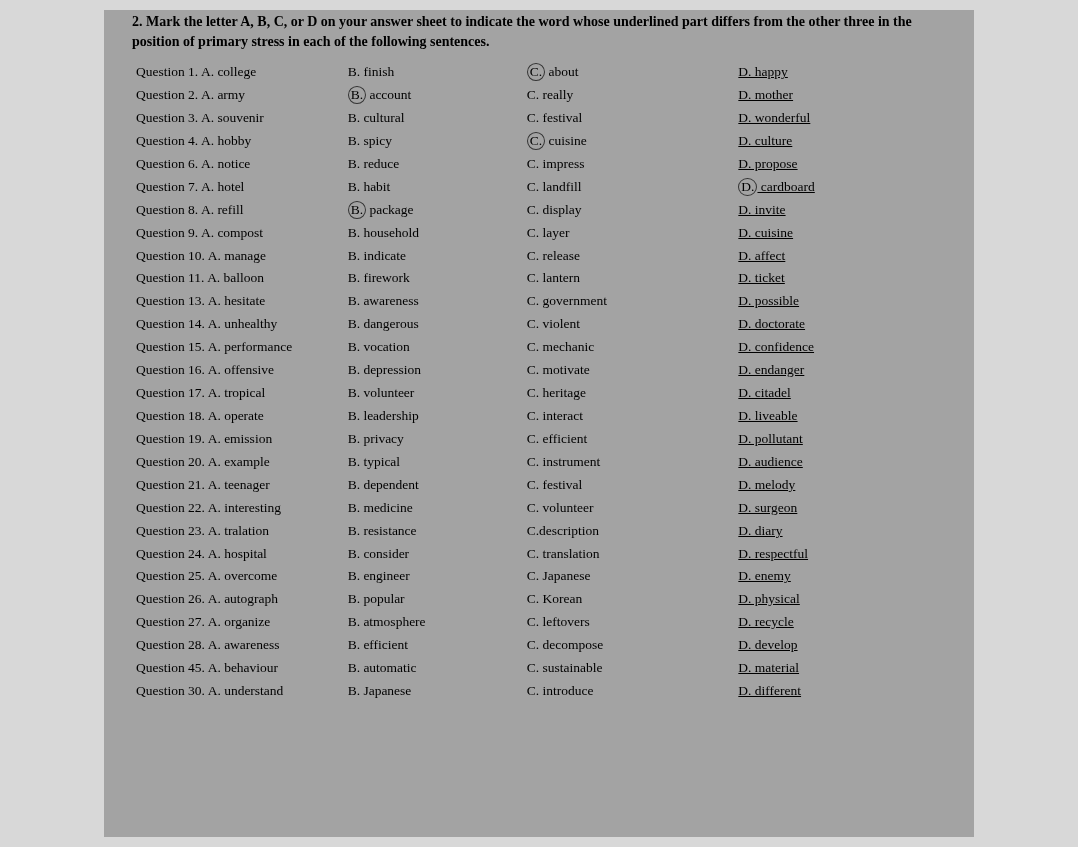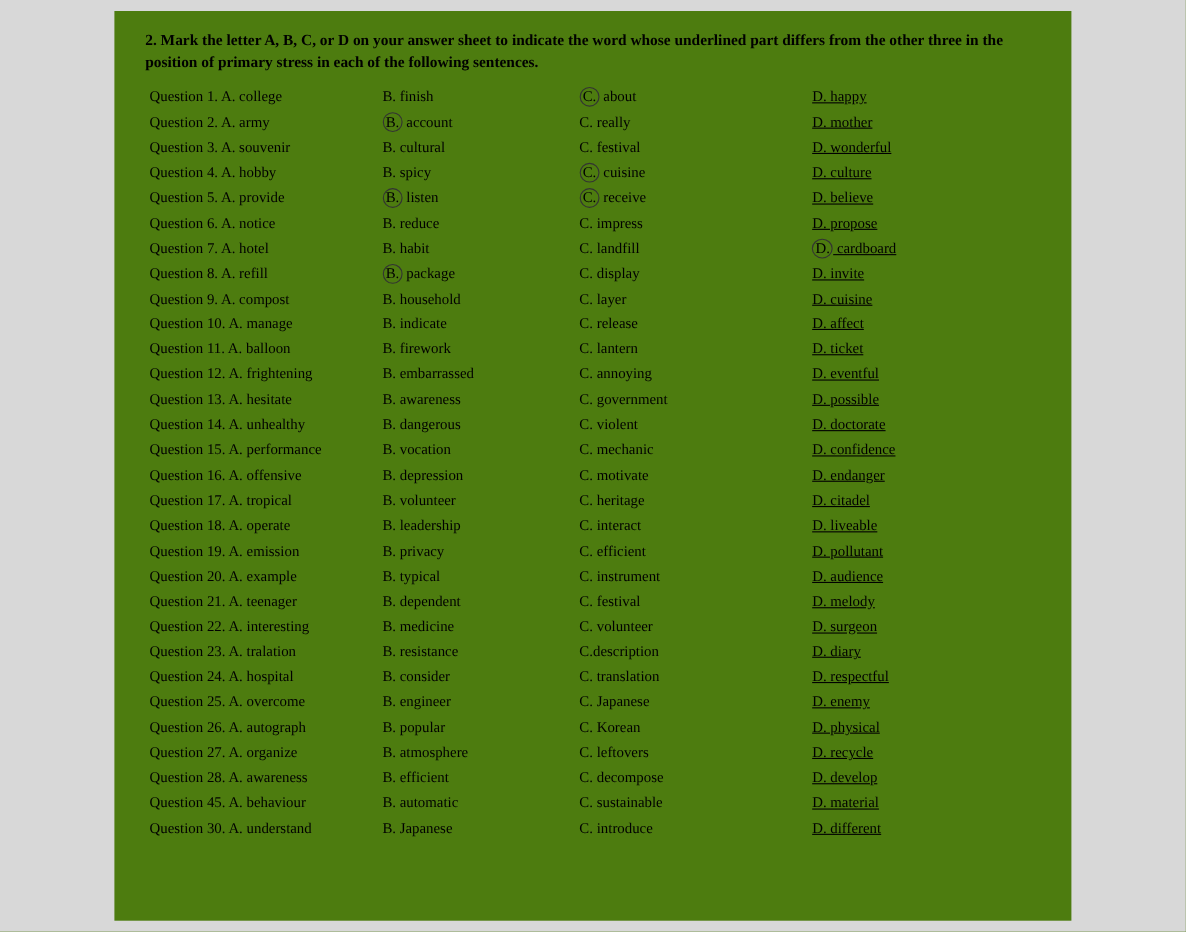--- a/index.html
+++ b/index.html
@@ -7,24 +7,24 @@
       font-family: 'Times New Roman', Times, serif;
       font-size: 14px;
       background: #d8d8d8;
       display: flex;
       justify-content: center;
       align-items: flex-start;
       min-height: 847px;
       padding: 10px;
     }
     .page {
-      background: #4d7c0f;
+      background: #a3a3a3;
       width: 870px;
       min-height: 827px;
-      padding: 18px 28px 20px 28px;
+      padding: 2px 28px 20px 28px;
       position: relative;
     }
     .section-title {
       font-size: 14px;
       font-weight: bold;
       margin-bottom: 10px;
       line-height: 1.4;
     }
     .questions-table {
       width: 100%;
@@ -78,26 +78,20 @@
           <td class="col-c">C. festival</td>
           <td class="col-d">D. wonderful</td>
         </tr>
         <tr>
           <td class="col-a">Question 4. A. hobby</td>
           <td class="col-b">B. spicy</td>
           <td class="col-c"><span class="circled">C.</span> cuisine</td>
           <td class="col-d">D. culture</td>
         </tr>
         <tr>
-          <td class="col-a">Question 5. A. provide</td>
-          <td class="col-b"><span class="circled">B.</span> listen</td>
-          <td class="col-c"><span class="circled">C.</span> receive</td>
-          <td class="col-d">D. believe</td>
-        </tr>
-        <tr>
           <td class="col-a">Question 6. A. notice</td>
           <td class="col-b">B. reduce</td>
           <td class="col-c">C. impress</td>
           <td class="col-d">D. propose</td>
         </tr>
         <tr>
           <td class="col-a">Question 7. A. hotel</td>
           <td class="col-b">B. habit</td>
           <td class="col-c">C. landfill</td>
           <td class="col-d"><span class="circled">D.</span> cardboard</td>
@@ -118,26 +112,20 @@
           <td class="col-a">Question 10. A. manage</td>
           <td class="col-b">B. indicate</td>
           <td class="col-c">C. release</td>
           <td class="col-d">D. affect</td>
         </tr>
         <tr>
           <td class="col-a">Question 11. A. balloon</td>
           <td class="col-b">B. firework</td>
           <td class="col-c">C. lantern</td>
           <td class="col-d">D. ticket</td>
-        </tr>
-        <tr>
-          <td class="col-a">Question 12. A. frightening</td>
-          <td class="col-b">B. embarrassed</td>
-          <td class="col-c">C. annoying</td>
-          <td class="col-d">D. eventful</td>
         </tr>
         <tr>
           <td class="col-a">Question 13. A. hesitate</td>
           <td class="col-b">B. awareness</td>
           <td class="col-c">C. government</td>
           <td class="col-d">D. possible</td>
         </tr>
         <tr>
           <td class="col-a">Question 14. A. unhealthy</td>
           <td class="col-b">B. dangerous</td>

